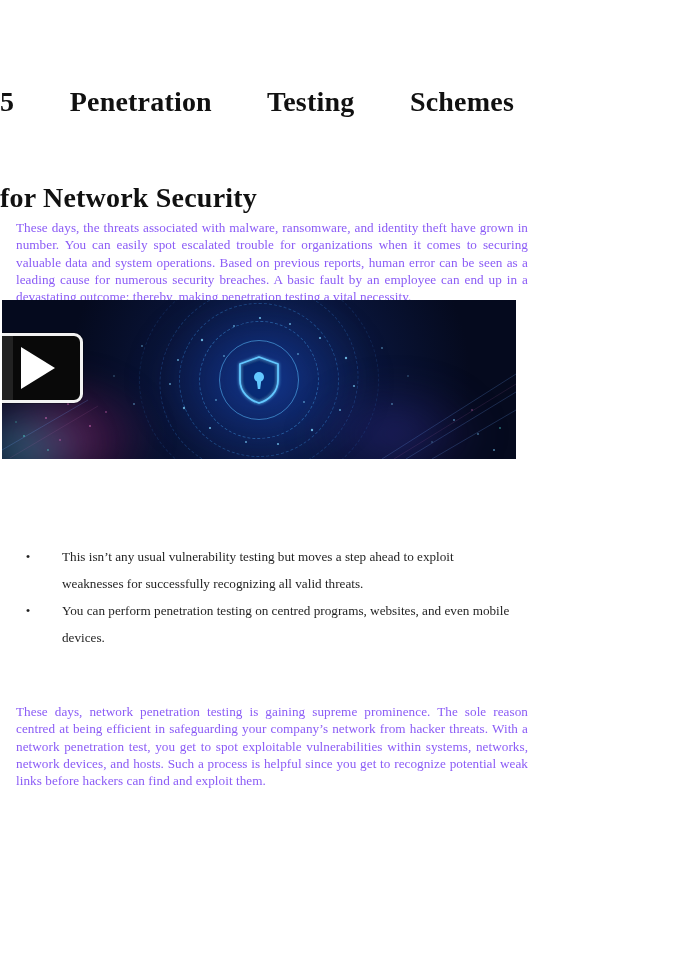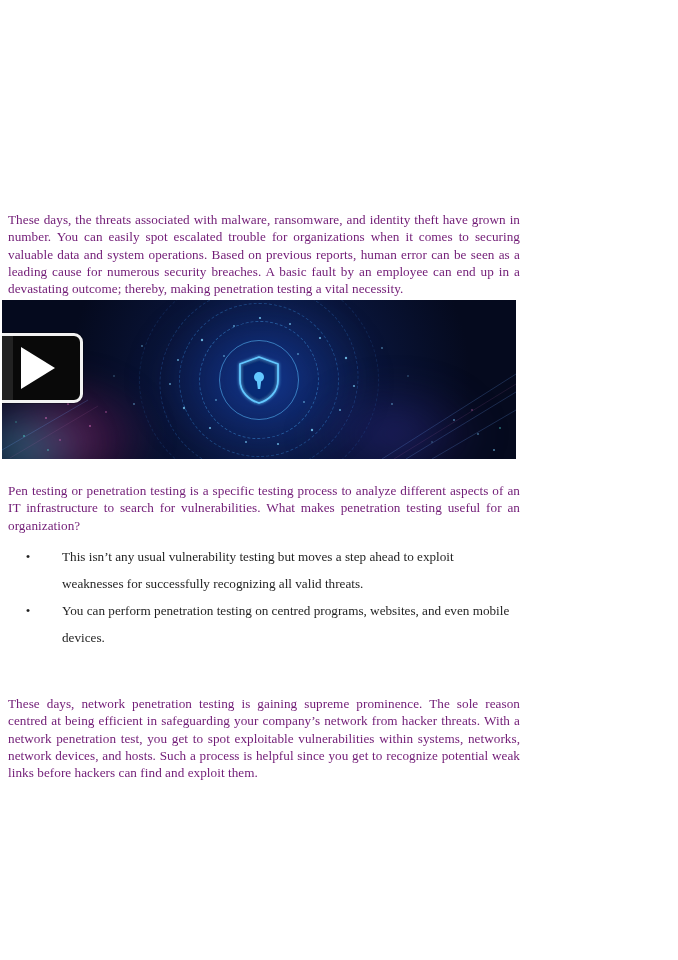--- a/index.html
+++ b/index.html
@@ -47,26 +47,26 @@
   }
   .doc-title .tl-line.stretch:after {
     content: "";
     display: inline-block;
     width: 100%;
     height: 0;
   }
 
   
   .para {
-    margin: 8px;
+    margin: 16px;
     font-size: 13.2px;
     line-height: 17.3px;
     text-align: justify;
     text-justify: inter-word;
-    color: #701a75;
+    color: #8b5cf6;
     letter-spacing: 0.05px;
   }
 
   .para-intro {
     position: absolute;
     left: 0;
     top: 203px;
     width: 512px;
   }
 
@@ -243,20 +243,24 @@
     color: #1f1f1f;
     text-align: center;
   }
   .bullet-item .bullet-text { display: block; }
 </style>
 </head>
 <body>
 
 <div class="page">
 
+  <h1 class="doc-title">
+    <span class="tl-line stretch">5   Penetration   Testing   Schemes</span>
+    <span class="tl-line">for Network Security</span>
+  </h1>
 
   <p class="para para-intro">These days, the threats associated with malware, ransomware, and identity theft have grown in number. You can easily spot escalated trouble for organizations when it comes to securing valuable data and system operations. Based on previous reports, human error can be seen as a leading cause for numerous security breaches. A basic fault by an employee can end up in a devastating outcome; thereby, making penetration testing a vital necessity.</p>
 
   <div class="media-block">
     <div class="video-thumb">
 
       <div class="haze haze-core"></div>
       <div class="haze haze-magenta"></div>
       <div class="haze haze-teal"></div>
       <div class="haze haze-violet"></div>
@@ -349,21 +353,20 @@
       </div>
 
       <div class="play-button">
         <div class="shade"></div>
         <div class="play-triangle"></div>
       </div>
 
     </div>
   </div>
 
-  <p class="para para-after-image">Pen testing or penetration testing is a specific testing process to analyze different aspects of an IT infrastructure to search for vulnerabilities. What makes penetration testing useful for an organization?</p>
 
   <ul class="bullet-list">
     <li class="bullet-item">
       <span class="bullet-dot">•</span>
       <span class="bullet-text">This isn’t any usual vulnerability testing but moves a step ahead to exploit weaknesses for successfully recognizing all valid threats.</span>
     </li>
     <li class="bullet-item">
       <span class="bullet-dot">•</span>
       <span class="bullet-text">You can perform penetration testing on centred programs, websites, and even mobile devices.</span>
     </li>

